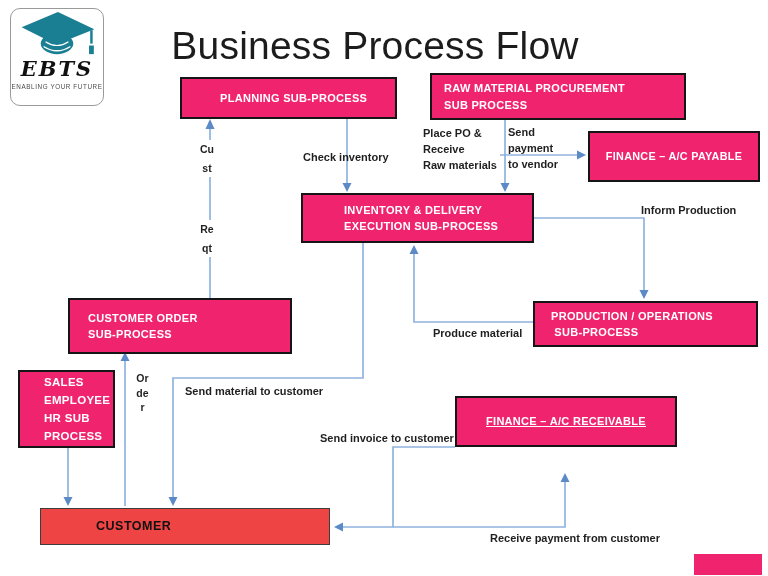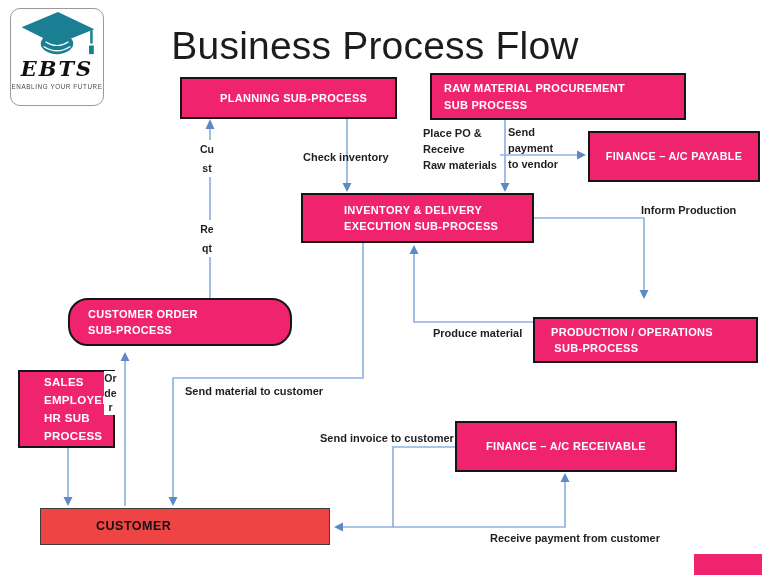--- a/index.html
+++ b/index.html
@@ -30,41 +30,41 @@
   .node{
     position:absolute;background:#F0246E;border:2px solid #151515;
     color:#ffffff;font-weight:bold;font-size:11px;letter-spacing:0.3px;
     display:flex;align-items:center;box-sizing:border-box;z-index:2;
   }
   .node .node-label{white-space:pre-line;line-height:16.5px;}
   .node-planning{left:180px;top:77px;width:217px;height:42px;padding-left:38px;}
   .node-raw{left:430px;top:73px;width:256px;height:47px;padding-left:12px;}
   .node-finpay{left:588px;top:131px;width:172px;height:51px;justify-content:center;text-align:center;font-size:10.8px;}
   .node-inventory{left:301px;top:193px;width:233px;height:50px;padding-left:41px;}
-  .node-custorder{left:68px;top:298px;width:224px;height:48px;padding-left:18px;border-radius:20px;}
-  .node-production{left:533px;top:301px;width:225px;height:46px;padding-left:16px;margin-top:16px;}
+  .node-custorder{left:68px;top:298px;width:224px;height:56px;padding-left:18px;}
+  .node-production{left:533px;top:301px;width:225px;height:46px;padding-left:16px;}
   .node-sales{left:18px;top:370px;width:97px;height:78px;padding-left:24px;font-size:11.5px;}
   .node-sales .node-label{line-height:18px;}
-  .node-finrec{left:455px;top:421px;width:222px;height:51px;justify-content:center;text-align:center;}
+  .node-finrec{left:455px;top:396px;width:222px;height:51px;justify-content:center;text-align:center;text-decoration:underline;}
   .node-customer{
     left:40px;top:508px;width:290px;height:37px;background:#ef4444;
     border:1.5px solid #3d3d3d;color:#111;padding-left:55px;font-size:12.5px;letter-spacing:0.5px;
   }
   
   .elabel{
     position:absolute;color:#1f1f1f;font-size:11px;font-weight:600;
     white-space:pre-line;line-height:16px;z-index:3;
   }
   
   .vtext{
     position:absolute;width:14px;text-align:center;word-break:break-all;
     font-size:10.5px;font-weight:600;color:#1f1f1f;background:#ffffff;
     line-height:18.5px;z-index:3;
   }
-  .vtext-order{left:104px;top:371px;width:13px;line-height:14.5px;}
+  .vtext-order{left:136px;top:371px;width:13px;line-height:14.5px;}
   .vtext-cust{left:200px;top:140px;}
   .vtext-reqt{left:200px;top:220px;}
   
   .connectors{position:absolute;left:0;top:0;z-index:1;}
   .connectors path.line{fill:none;stroke:#8FB3DE;stroke-width:1.7px;}
   .connectors path.head{fill:#5B8AC7;stroke:none;}
   
   .corner-bar{position:absolute;left:694px;top:554px;width:68px;height:21px;background:#F0246E;z-index:2;}
 </style>
 </head>

